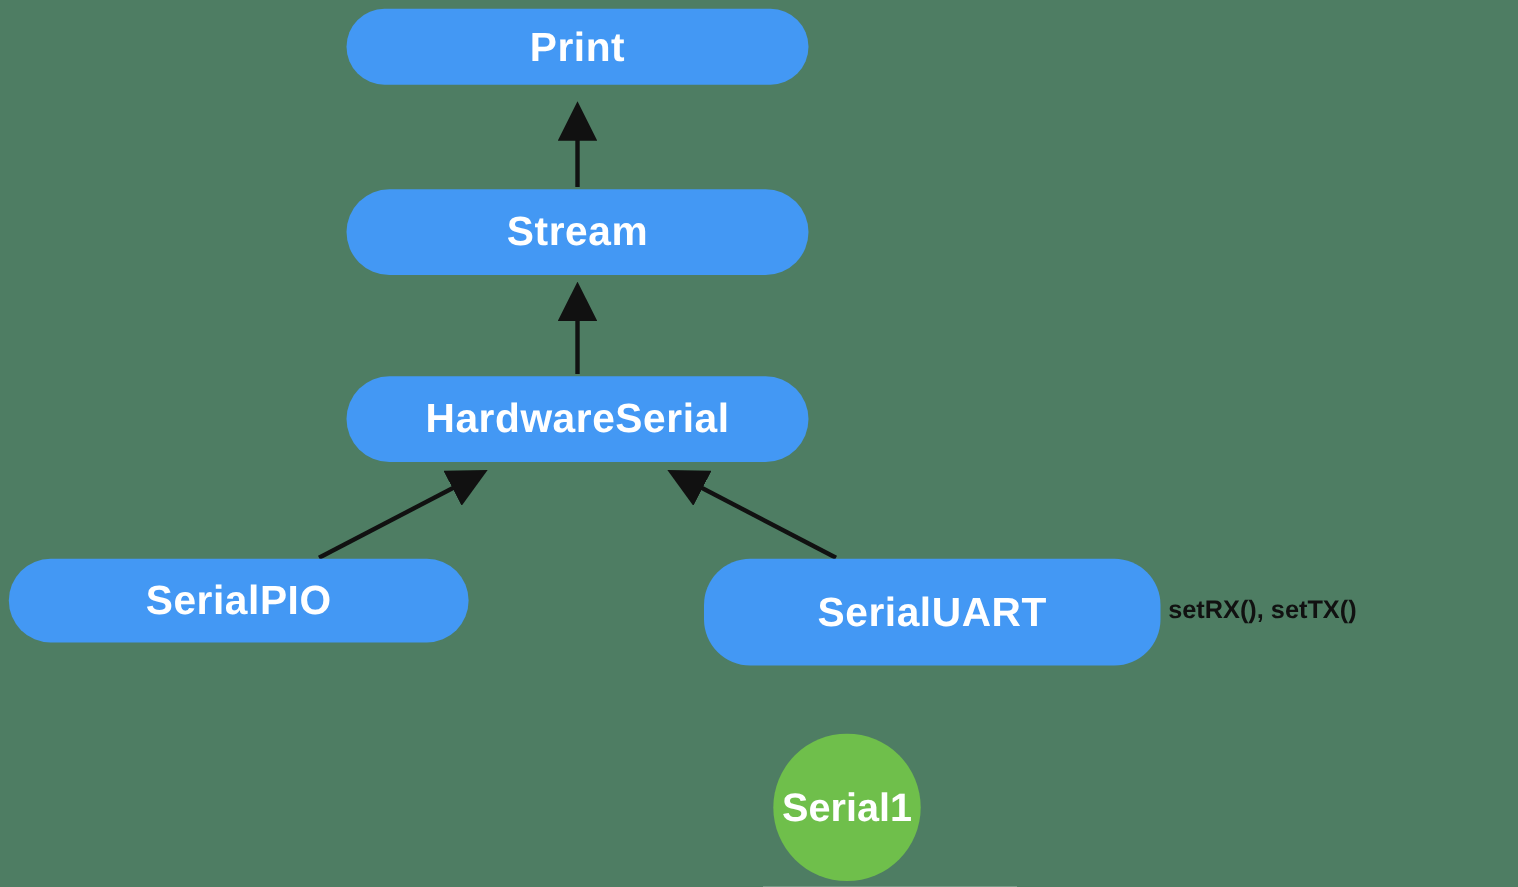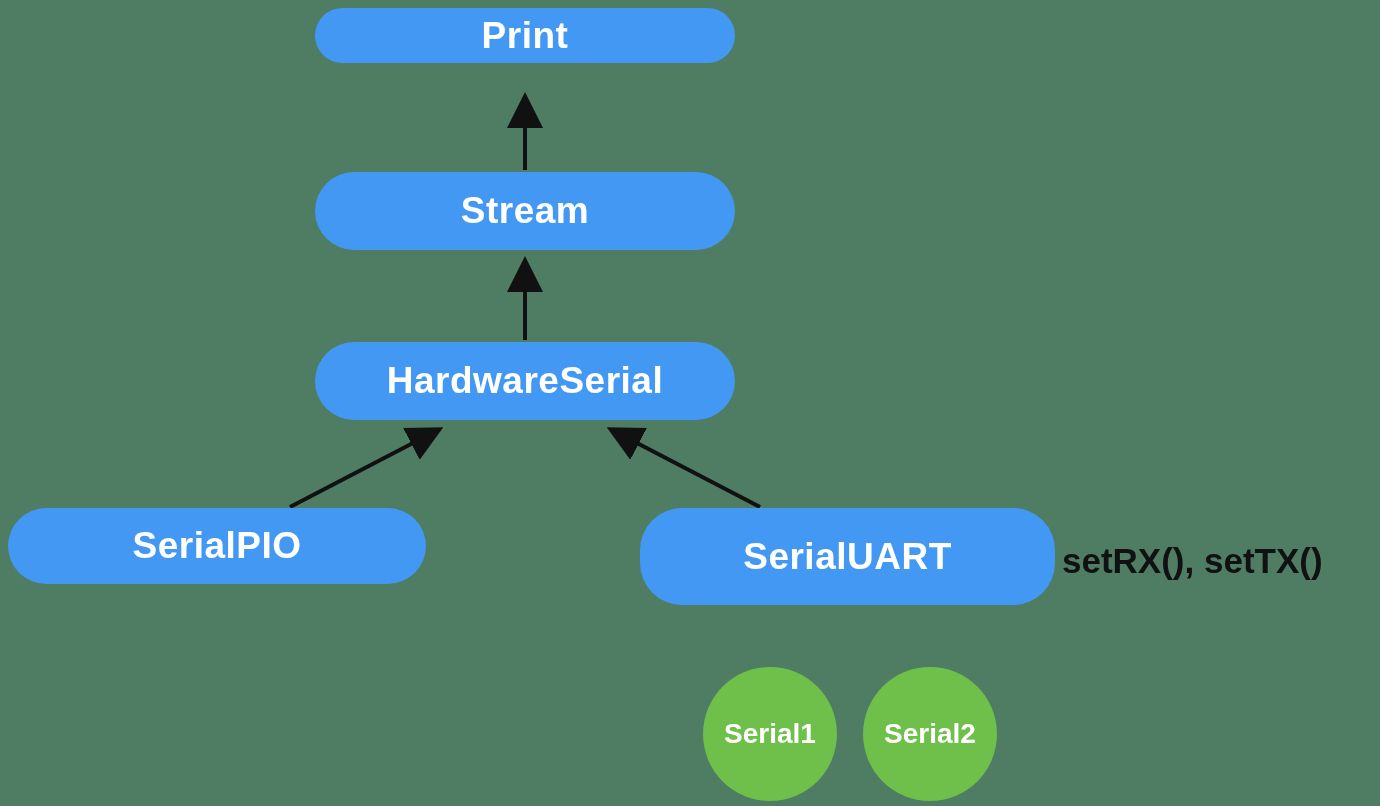--- a/index.html
+++ b/index.html
@@ -21,43 +21,43 @@
     background: #4398f4;
     color: #ffffff;
     font-weight: bold;
     font-size: 37px;
     display: flex;
     align-items: center;
     justify-content: center;
     border-radius: 42px;
     letter-spacing: 0.5px;
   }
-  .node-print          { left: 315px; top: 8px;   width: 420px; height: 55px; }
+  .node-print          { left: 315px; top: 8px;   width: 420px; height: 69px; }
   .node-stream         { left: 315px; top: 172px; width: 420px; height: 78px; }
   .node-hardwareserial { left: 315px; top: 342px; width: 420px; height: 78px; }
   .node-serialpio      { left: 8px;   top: 508px; width: 418px; height: 76px; }
   .node-serialuart     { left: 640px; top: 508px; width: 415px; height: 97px; }
   .annotation {
     position: absolute;
     left: 1062px;
     top: 541px;
     color: #111111;
     font-weight: bold;
-    font-size: 35px;
+    font-size: 23px;
     white-space: nowrap;
   }
   .instance {
     position: absolute;
     width: 134px;
     height: 134px;
     border-radius: 50%;
     background: #6fbf4b;
     color: #ffffff;
     font-weight: bold;
-    font-size: 28px;
+    font-size: 36px;
     display: flex;
     align-items: center;
     justify-content: center;
   }
   .instance-serial1 { left: 703px; top: 667px; }
   .instance-serial2 { left: 863px; top: 667px; }
   .arrows {
     position: absolute;
     left: 0;
     top: 0;
@@ -100,17 +100,14 @@
   <div class="node node-serialuart">
     <span>SerialUART</span>
   </div>
 
   <div class="annotation">setRX(), setTX()</div>
 
   <div class="instance instance-serial1">
     <span>Serial1</span>
   </div>
 
-  <div class="instance instance-serial2">
-    <span>Serial2</span>
-  </div>
 
 </div>
 
 </body></html>

